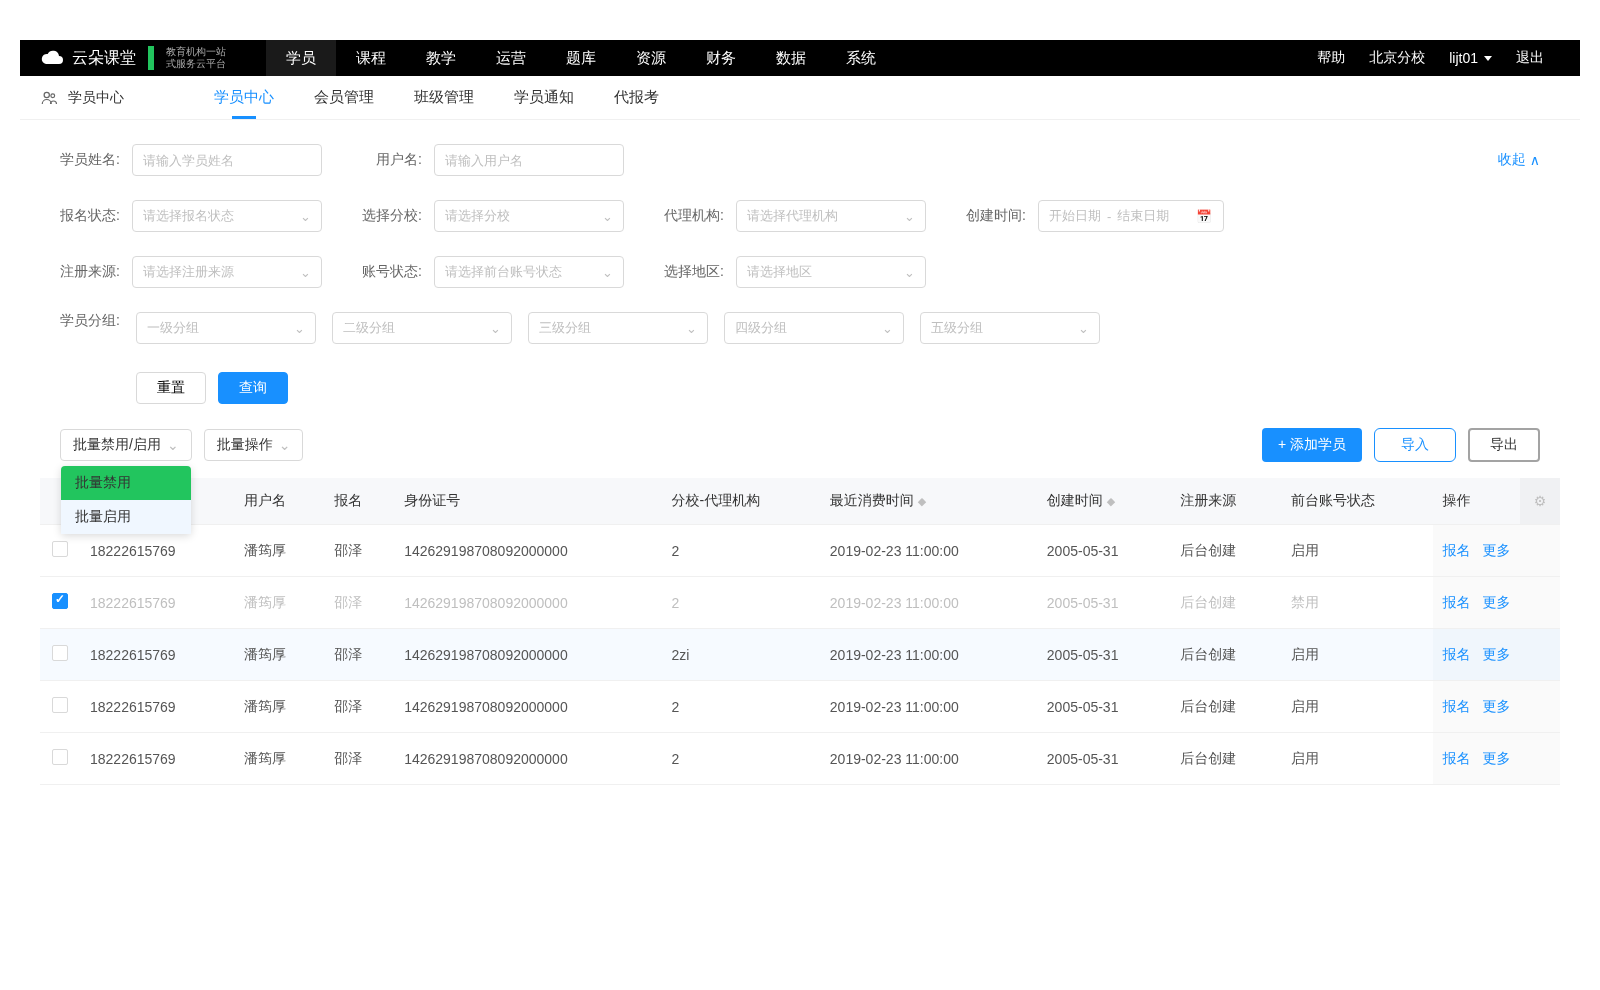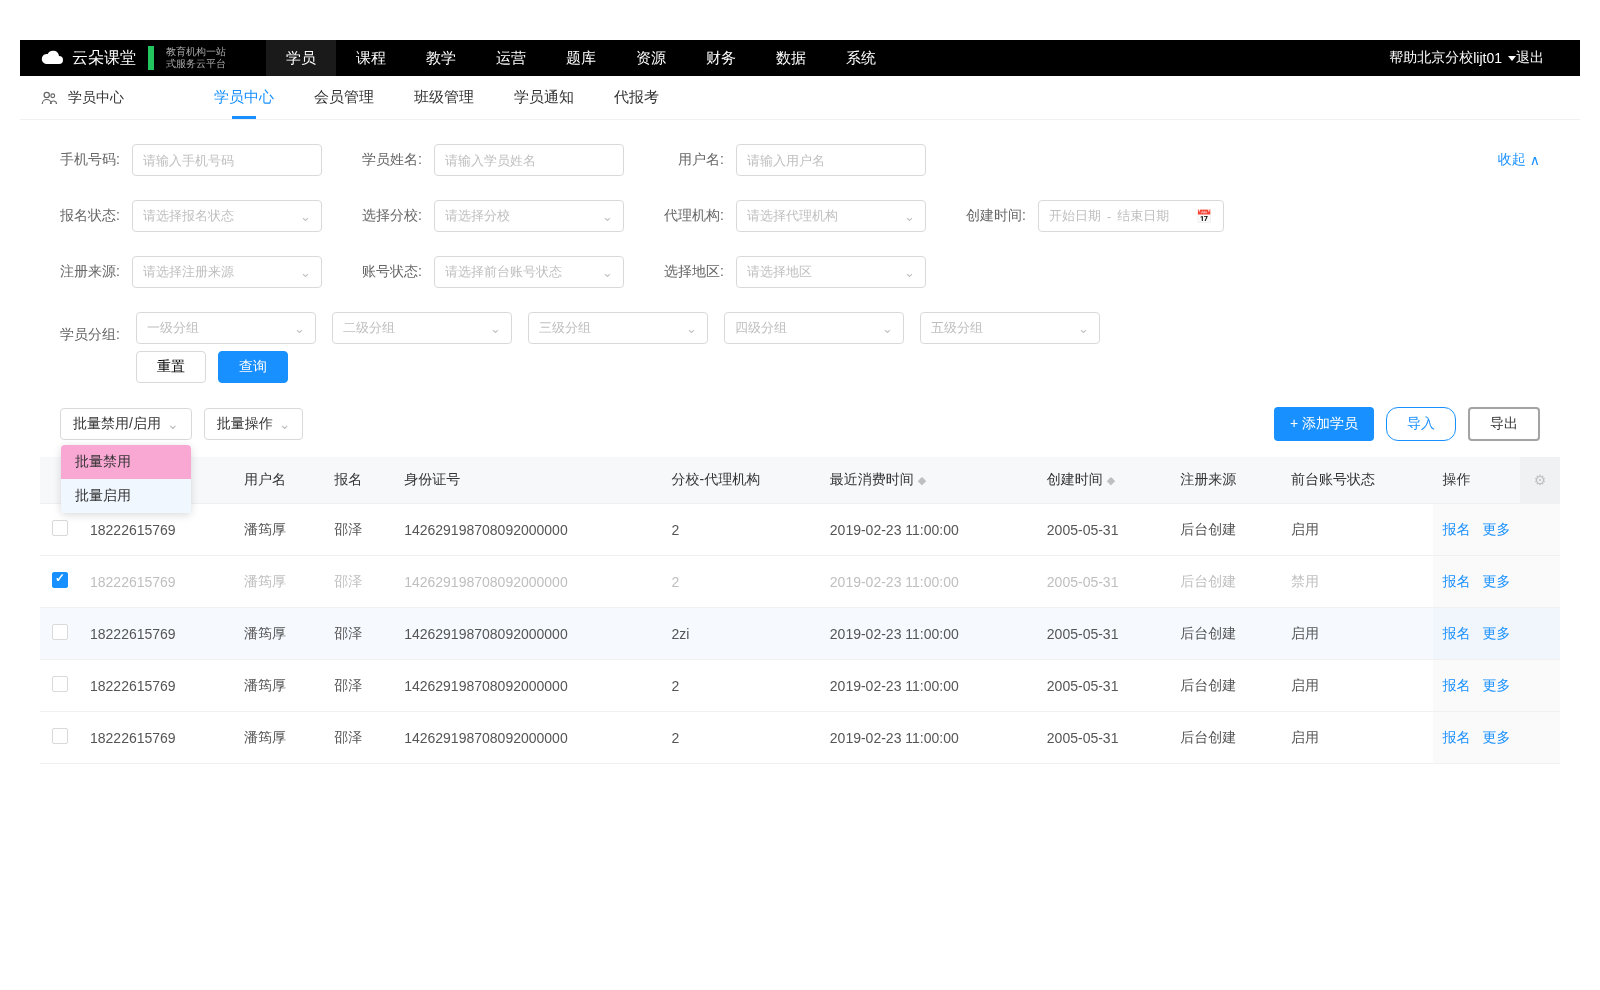--- a/index.html
+++ b/index.html
@@ -6,21 +6,21 @@
     body { font-family: -apple-system, BlinkMacSystemFont, "PingFang SC", "Microsoft YaHei", sans-serif; font-size: 14px; color: #333; background: #fff; }
     
     .top-nav { background: #000; height: 36px; display: flex; align-items: center; padding: 0 20px 0 0; margin: 40px 20px 0 20px; }
     .logo-area { display: flex; align-items: center; padding: 0 20px; color: #fff; }
     .logo-icon { width: 24px; height: 24px; display: inline-flex; align-items: center; justify-content: center; }
     .logo-text { margin-left: 8px; font-size: 16px; font-weight: 500; }
     .logo-sub { margin-left: 12px; font-size: 10px; color: #aaa; line-height: 1.2; border-left: 6px solid #22c55e; padding-left: 12px; }
     .main-nav { display: flex; height: 100%; margin-left: 20px; }
     .main-nav-item { padding: 0 20px; color: #fff; display: flex; align-items: center; cursor: pointer; font-size: 15px; }
     .main-nav-item.active { background: #1a1a1a; }
-    .right-nav { margin-left: auto; display: flex; align-items: center; color: #fff; padding-right: 16px; }
+    .right-nav { margin-left: auto; display: flex; align-items: center; gap: 24px; color: #fff; padding-right: 16px; }
     .right-nav-item { cursor: pointer; font-size: 14px; display: flex; align-items: center; gap: 4px; }
     .caret-down { display: inline-block; width: 0; height: 0; border-left: 4px solid transparent; border-right: 4px solid transparent; border-top: 5px solid #fff; margin-left: 2px; }
     
     .sub-header { display: flex; align-items: center; padding: 0 20px; margin: 0 20px; border-bottom: 1px solid #f0f0f0; height: 44px; }
     .sub-header-left { display: flex; align-items: center; gap: 10px; color: #333; margin-right: 90px; }
     .sub-header-left svg { width: 18px; height: 18px; }
     .sub-tabs { display: flex; gap: 40px; height: 100%; }
     .sub-tab { display: flex; align-items: center; cursor: pointer; position: relative; font-size: 15px; }
     .sub-tab.active { color: #1890ff; }
     .sub-tab.active::after { content: ""; position: absolute; bottom: 0; left: 50%; transform: translateX(-50%); width: 24px; height: 3px; background: #1890ff; }
@@ -34,36 +34,36 @@
     .input-box { width: 190px; }
     .input-box input { border: none; outline: none; width: 100%; font-size: 13px; color: #333; }
     .input-box input::placeholder { color: #bfbfbf; }
     .select-box { width: 190px; justify-content: space-between; cursor: pointer; color: #bfbfbf; }
     .select-box.small { width: 180px; }
     .chevron { color: #bfbfbf; }
     .collapse-link { color: #1890ff; cursor: pointer; display: flex; align-items: center; gap: 4px; margin-left: auto; }
     .date-box { width: 186px; justify-content: space-between; color: #bfbfbf; }
     .date-sep { margin: 0 6px; }
     
-    .group-row { display: flex; gap: 16px; align-items: flex-end; margin-bottom: 7px; }
+    .group-row { display: flex; gap: 16px; align-items: flex-start; margin-bottom: 28px; }
     .group-label { color: #666; font-size: 14px; width: 60px; text-align: right; }
     .group-label::after { content: ":"; }
     
     .btn-row { display: flex; gap: 12px; margin-bottom: 24px; padding-left: 76px; align-items: flex-end; }
     .btn { padding: 6px 20px; border-radius: 4px; cursor: pointer; font-size: 14px; border: 1px solid #d9d9d9; background: #fff; }
     .btn-primary { background: #1890ff; color: #fff; border-color: #1890ff; }
     
     .action-bar { display: flex; align-items: center; padding: 0 40px; margin: 12px 20px 16px 20px; }
     .dropdown-btn { border: 1px solid #d9d9d9; border-radius: 4px; padding: 6px 12px; cursor: pointer; display: flex; align-items: center; gap: 6px; font-size: 14px; background: #fff; margin-right: 12px; position: relative; }
-    .dropdown-menu { position: absolute; top: 36px; left: 0; background: #f9a8d4; border-radius: 4px; box-shadow: 0 2px 8px rgba(0,0,0,0.15); min-width: 130px; z-index: 10; }
+    .dropdown-menu { position: absolute; top: 36px; left: 0; background: #22c55e; border-radius: 4px; box-shadow: 0 2px 8px rgba(0,0,0,0.15); min-width: 130px; z-index: 10; }
     .dropdown-item { padding: 8px 14px; cursor: pointer; font-size: 14px; }
     .dropdown-item:hover, .dropdown-item.hover { background: #f0f7ff; }
     .action-right { margin-left: auto; display: flex; gap: 12px; }
     .btn-add { background: #1890ff; color: #fff; border: none; padding: 7px 16px; border-radius: 4px; cursor: pointer; font-size: 14px; }
-    .btn-outline { border: 1px solid #1890ff; color: #1890ff; background: #fff; padding: 6px 20px; border-radius: 12px; cursor: pointer; font-size: 14px; }
+    .btn-outline { border: 1px solid #1890ff; color: #1890ff; background: #fff; padding: 6px 26px; border-radius: 6px; cursor: pointer; font-size: 14px; }
     .btn-outline-plain { border: 2px solid #a3a3a3; color: #333; background: #fff; padding: 6px 20px; border-radius: 4px; cursor: pointer; font-size: 14px; }
     
     .table-wrap { margin: 0 20px; padding: 0 20px; }
     .tbl { width: 100%; border-collapse: collapse; }
     .tbl thead th { background: #f7f8fa; padding: 14px 10px; text-align: left; font-weight: 500; color: #333; font-size: 14px; border-bottom: 1px solid #f0f0f0; }
     .tbl thead th:last-child { background: #f0f1f3; }
     .tbl tbody td { padding: 16px 10px; border-bottom: 1px solid #f0f0f0; font-size: 14px; color: #555; }
     .tbl tbody tr.disabled td { color: #bfbfbf; }
     .tbl tbody tr.highlighted { background: #f6faff; }
     .tbl tbody tr.disabled td.action-cell a { color: #1890ff; }
@@ -130,26 +130,20 @@
       <div class="sub-tab active">学员中心</div>
       <div class="sub-tab">会员管理</div>
       <div class="sub-tab">班级管理</div>
       <div class="sub-tab">学员通知</div>
       <div class="sub-tab">代报考</div>
     </div>
 </div>
 
 <div class="filter-area">
   <div class="filter-row">
-    <div class="filter-item">
-      <span class="filter-label filter-label-colon">手机号码</span>
-      <div class="input-box">
-        <input placeholder="请输入手机号码" style="">
-      </div>
-    </div>
     <div class="filter-item">
       <span class="filter-label filter-label-colon">学员姓名</span>
       <div class="input-box">
         <input placeholder="请输入学员姓名" style="">
       </div>
     </div>
     <div class="filter-item">
       <span class="filter-label filter-label-colon">用户名</span>
       <div class="input-box">
         <input placeholder="请输入用户名" style="">

